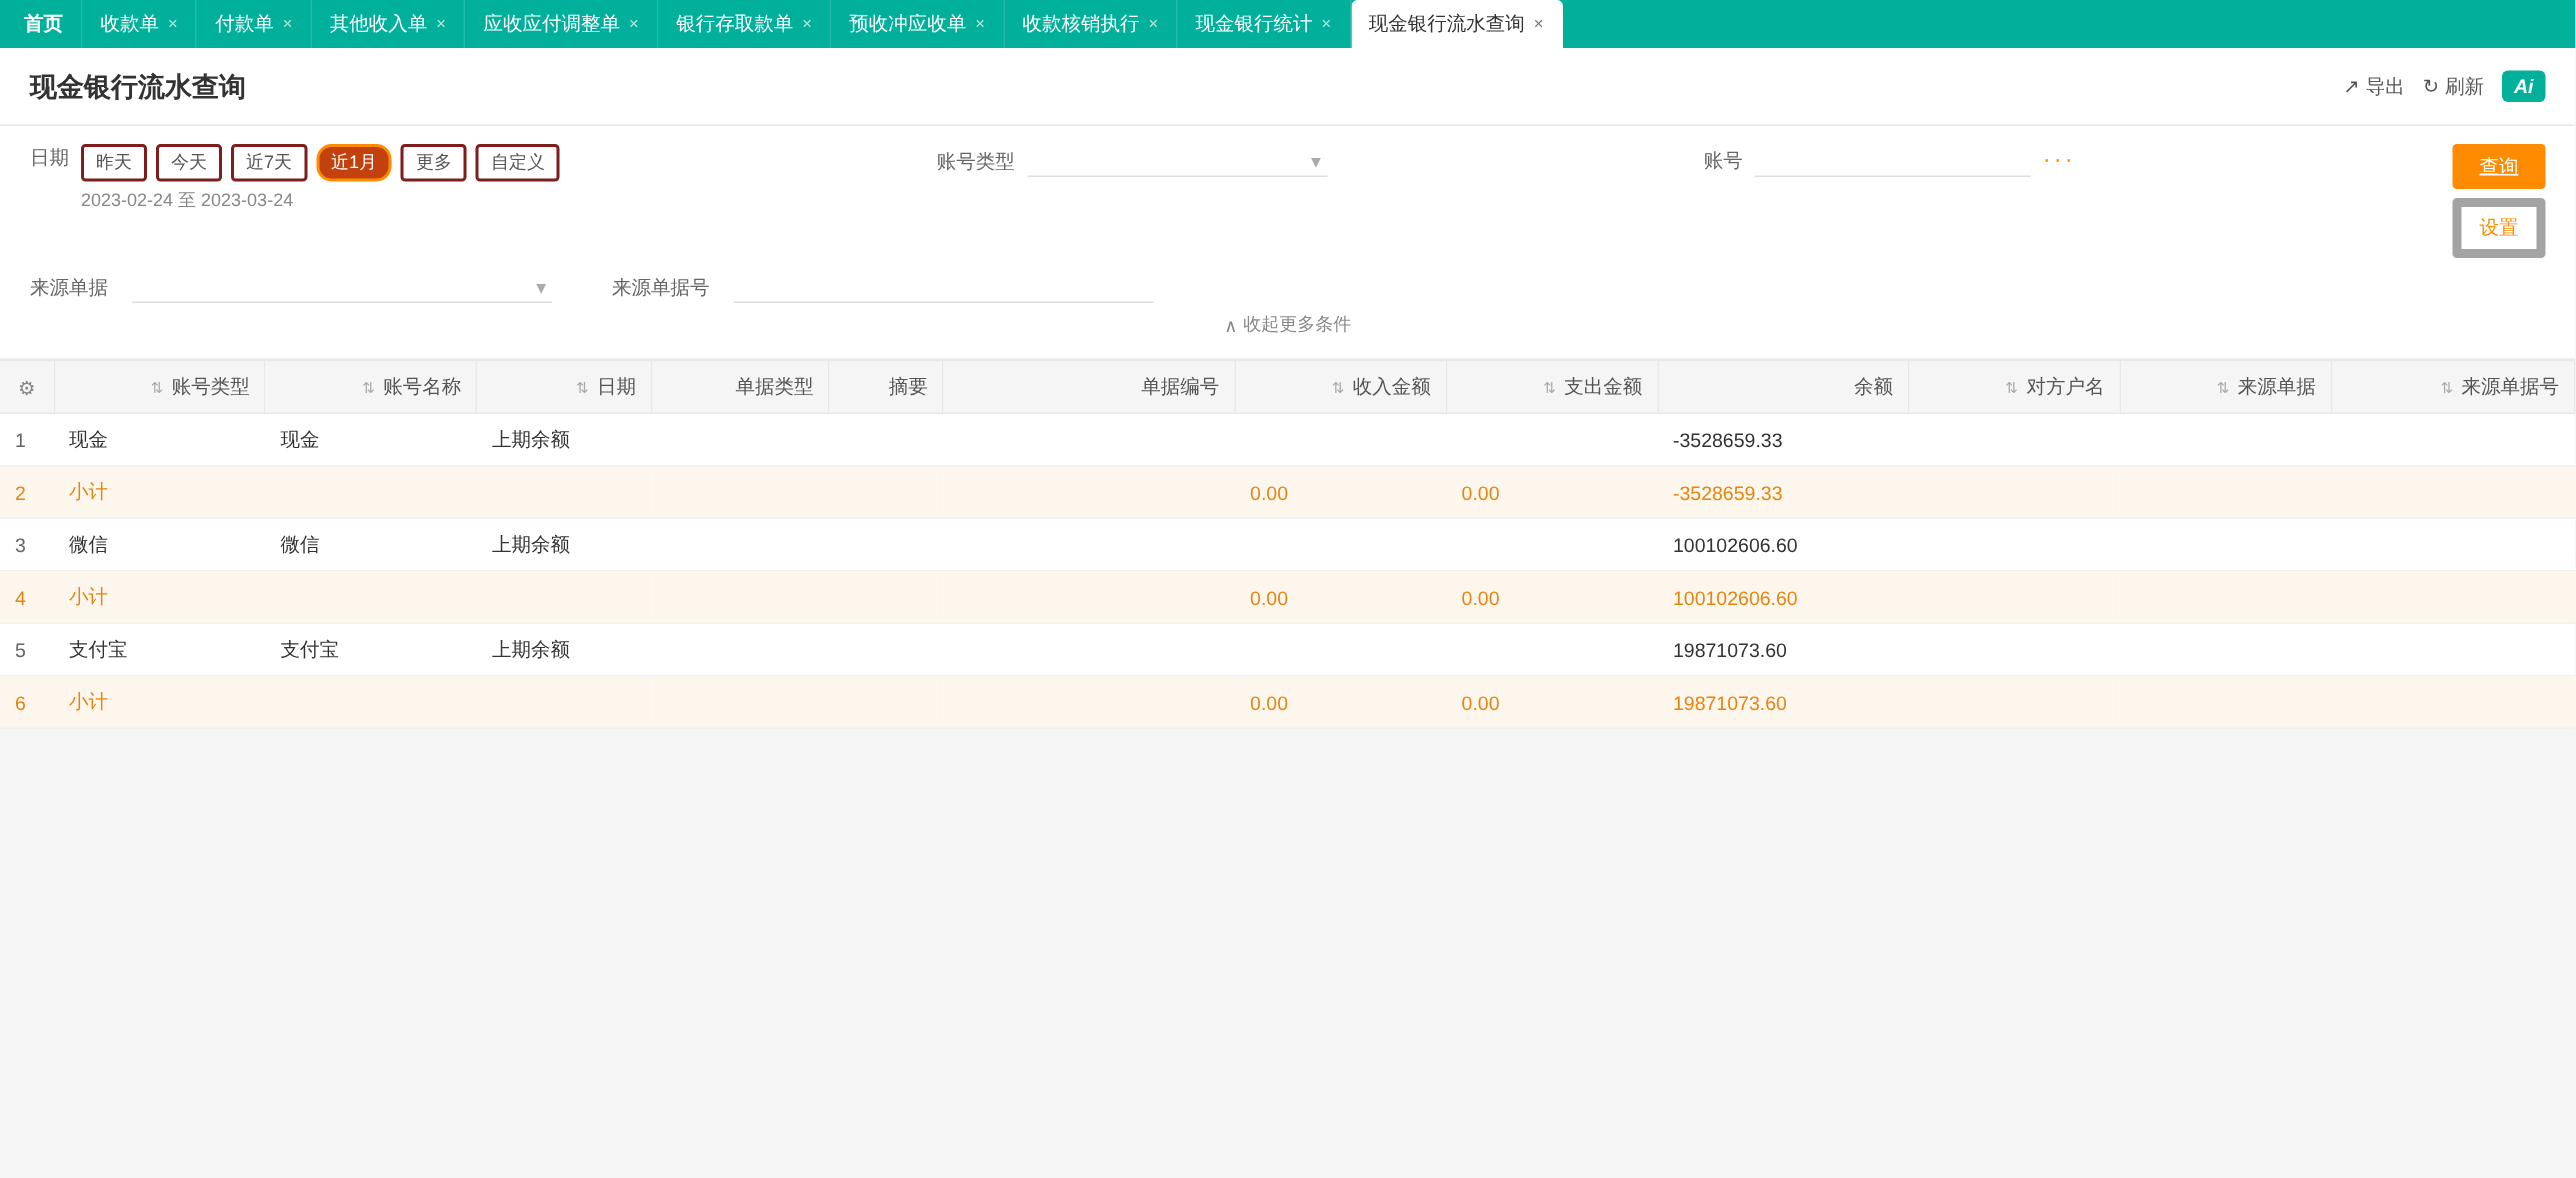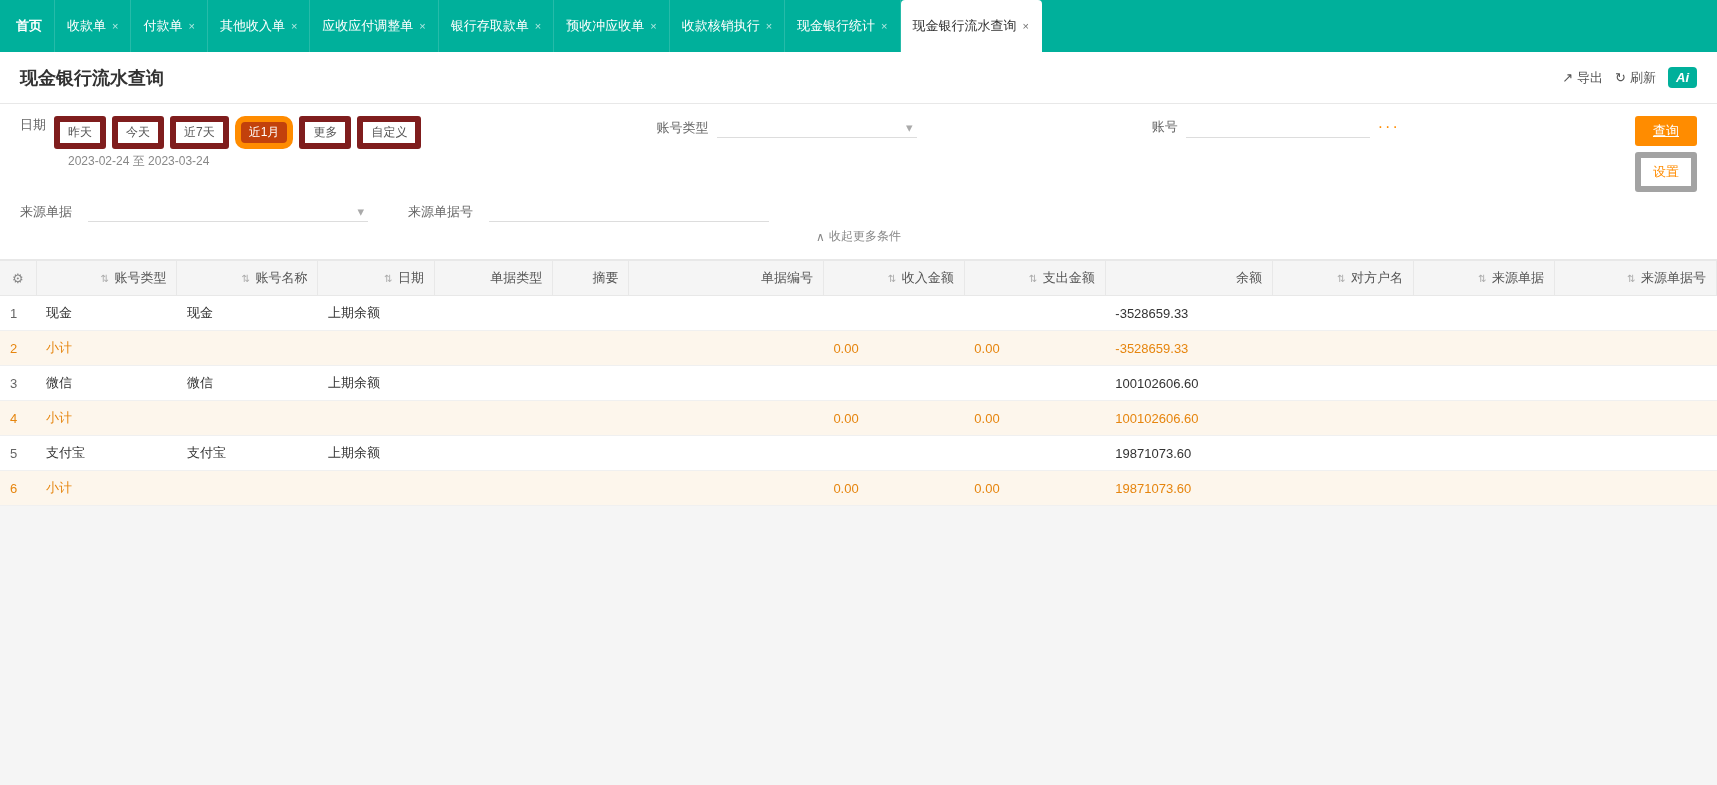--- a/index.html
+++ b/index.html
@@ -3,21 +3,21 @@
   <meta charset="utf-8">
   <style>
     * { box-sizing: border-box; margin: 0; padding: 0; }
     body { font-family: 'Microsoft YaHei', Arial, sans-serif; font-size: 13px; background: #f5f5f5; color: #333; }
 
     
     .top-nav {
       background: #00b09b;
       display: flex;
       align-items: center;
-      height: 52px;
+      height: 32px;
       padding: 0 4px;
       overflow: hidden;
     }
     .nav-item {
       display: flex;
       align-items: center;
       padding: 0 12px;
       height: 100%;
       color: #fff;
       font-size: 13px;
@@ -80,37 +80,37 @@
       font-size: 13px;
       white-space: nowrap;
     }
     .filter-date-options {
       display: flex;
       align-items: center;
       gap: 6px;
     }
     .date-btn {
       padding: 2px 8px;
-      border: 6px solid #7f1d1d;
+      border: 2px solid #7f1d1d;
       border-radius: 3px;
       cursor: pointer;
       font-size: 12px;
       background: #fff;
       color: #555;
     }
     .date-btn.active {
       background: #c2410c;
       color: #fff;
       border-color: #ff8c00;
       border-radius: 10px;
     }
     .date-range-text {
       font-size: 12px;
       color: #888;
-      margin-left: 14px;
+      margin-left: 0;
     }
     .filter-select {
       display: flex;
       align-items: center;
       gap: 4px;
       border-bottom: 1px solid #ddd;
       padding: 2px 4px;
       min-width: 160px;
       cursor: pointer;
     }

